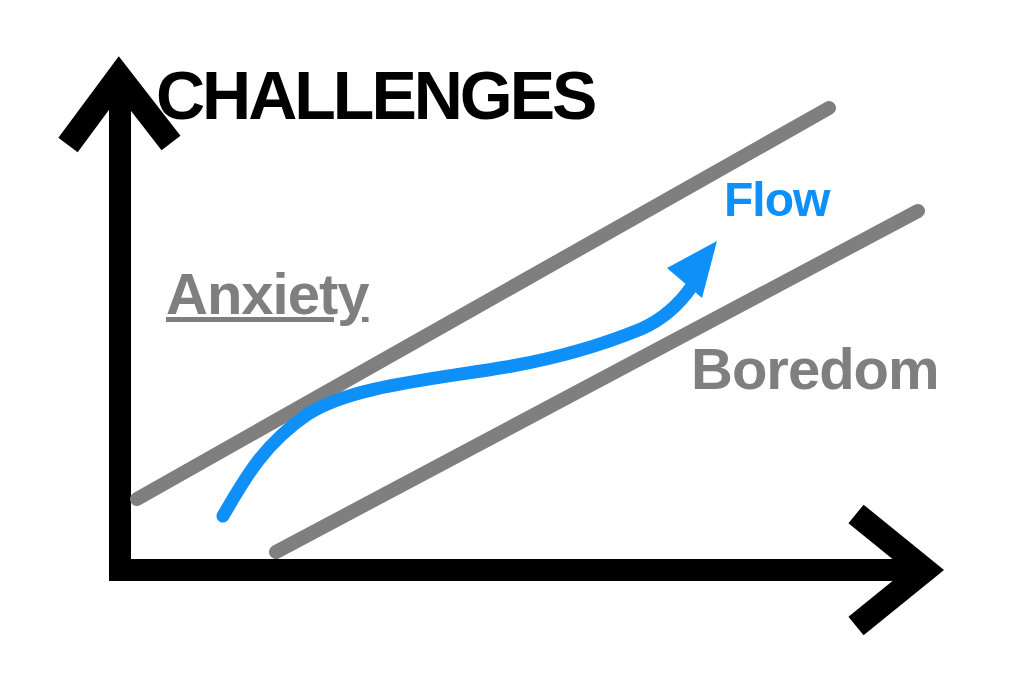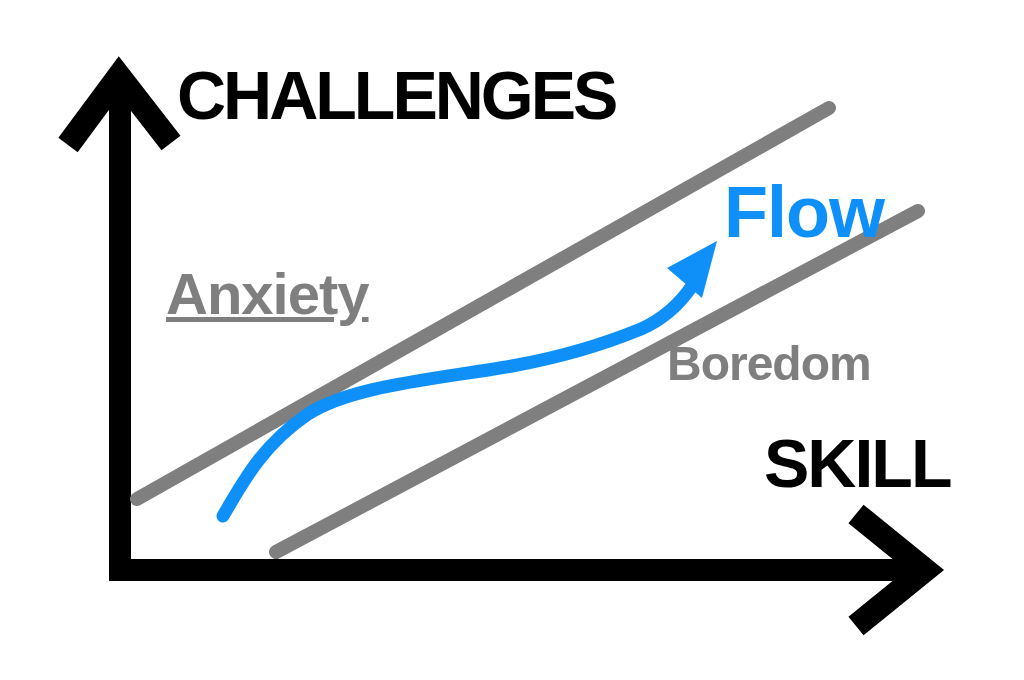--- a/index.html
+++ b/index.html
@@ -26,48 +26,48 @@
     height: 100%;
   }
   .label {
     position: absolute;
     font-weight: bold;
     line-height: 1;
     white-space: nowrap;
     user-select: none;
   }
   .label-challenges {
-    left: 177px; top: 61px;
+    left: 156px; top: 61px;
     font-size: 68px;
     letter-spacing: -3px;
     color: var(--color-axis);
   }
   .label-skill {
     left: 764px; top: 429px;
     font-size: 68px;
     letter-spacing: -2px;
     color: var(--color-axis);
   }
   .label-anxiety {
     left: 166px; top: 265px;
     font-size: 58px;
     letter-spacing: -1px;
     color: var(--color-label_gray);
     text-decoration: underline;
   }
   .label-flow {
     left: 724px; top: 176px;
-    font-size: 72px;
+    font-size: 48px;
     letter-spacing: -1px;
     color: var(--color-flow);
     text-align: center;
   }
   .label-boredom {
-    left: 667px; top: 340px;
-    font-size: 48px;
+    left: 691px; top: 340px;
+    font-size: 58px;
     letter-spacing: -1px;
     color: var(--color-label_gray);
   }
   .axis-stroke   { stroke: var(--color-axis); fill: none; }
   .channel-line  { stroke: var(--color-channel); stroke-width: 14; stroke-linecap: round; fill: none; }
   .flow-curve    { stroke: var(--color-flow); stroke-width: 13; stroke-linecap: round; fill: none; }
   .flow-head     { fill: var(--color-flow); stroke: none; }
 </style>
 </head>
 <body>
@@ -100,14 +100,13 @@
   </svg>
 
   <div class="label label-challenges">CHALLENGES</div>
 
   <div class="label label-anxiety">Anxiety</div>
 
   <div class="label label-flow">Flow</div>
 
   <div class="label label-boredom">Boredom</div>
 
-  <div class="label label-skill">SKILL</div>
 </div>
 
 </body></html>

